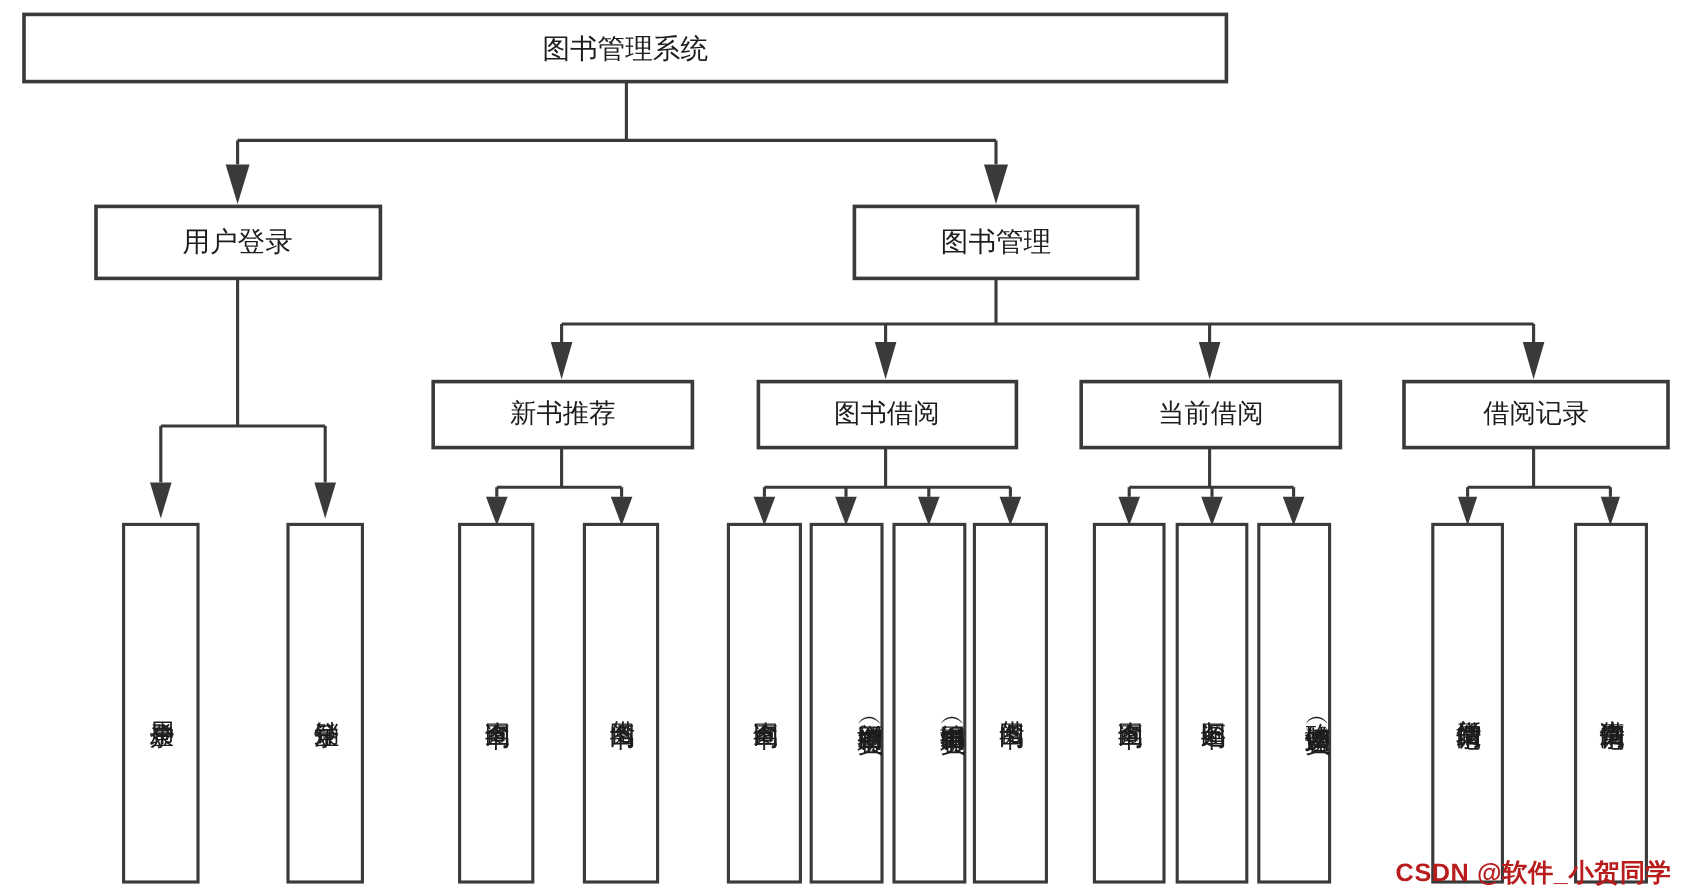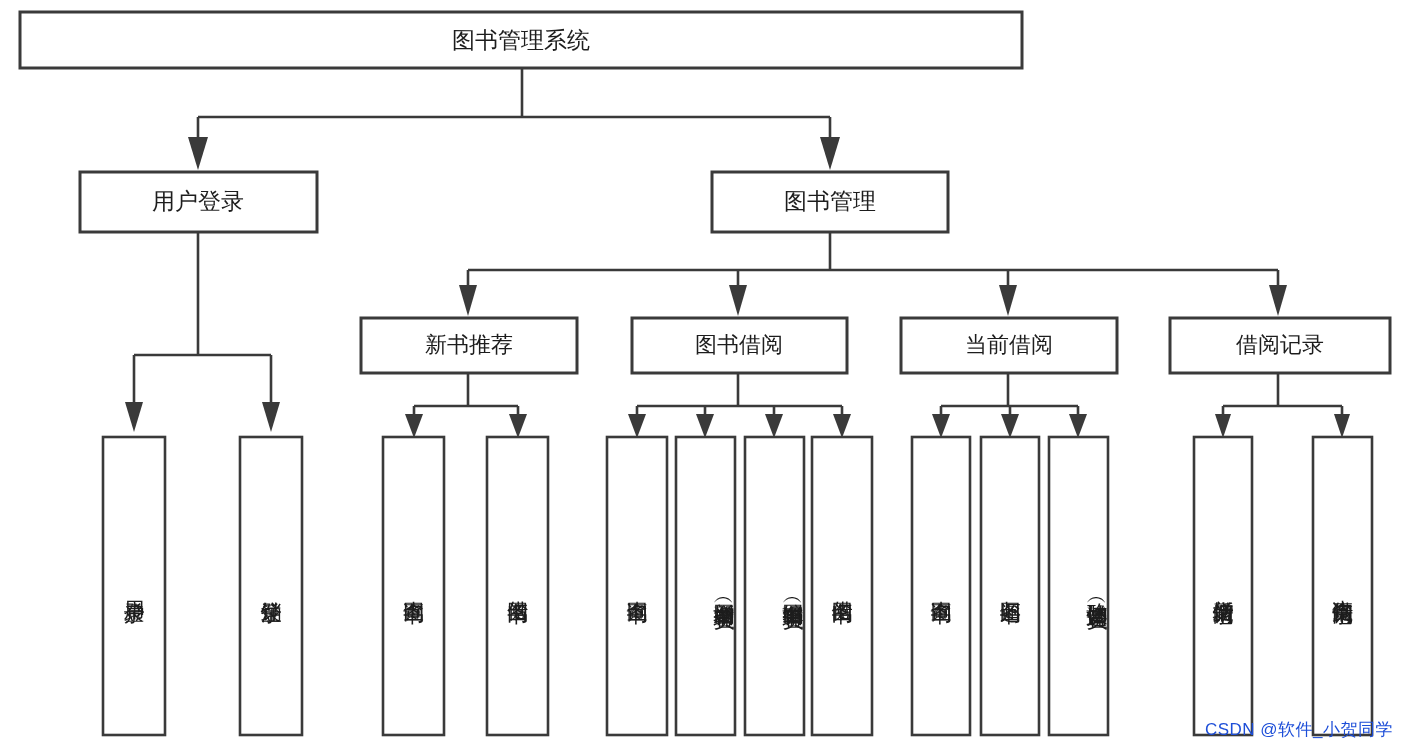--- a/index.html
+++ b/index.html
@@ -72,24 +72,25 @@
     writing-mode: vertical-rl;
     text-orientation: upright;
     letter-spacing: 1px;
     pointer-events: none;
   }
   .watermark {
     position: absolute;
     right: 12px;
     bottom: 6px;
     font-family: "Liberation Sans", "DejaVu Sans", sans-serif;
-    font-size: 17px;
-    color: #1d4ed8;
+    font-size: 21px;
+    color: #b91c1c;
     letter-spacing: 0.5px;
     white-space: nowrap;
+    font-weight: bold;
   }
 </style>
 </head>
 <body>
 
 <div id="diagram-root">
 
   <svg class="diagram-canvas" viewBox="0 0 1405 747" xmlns="http://www.w3.org/2000/svg">
 
     <g>

